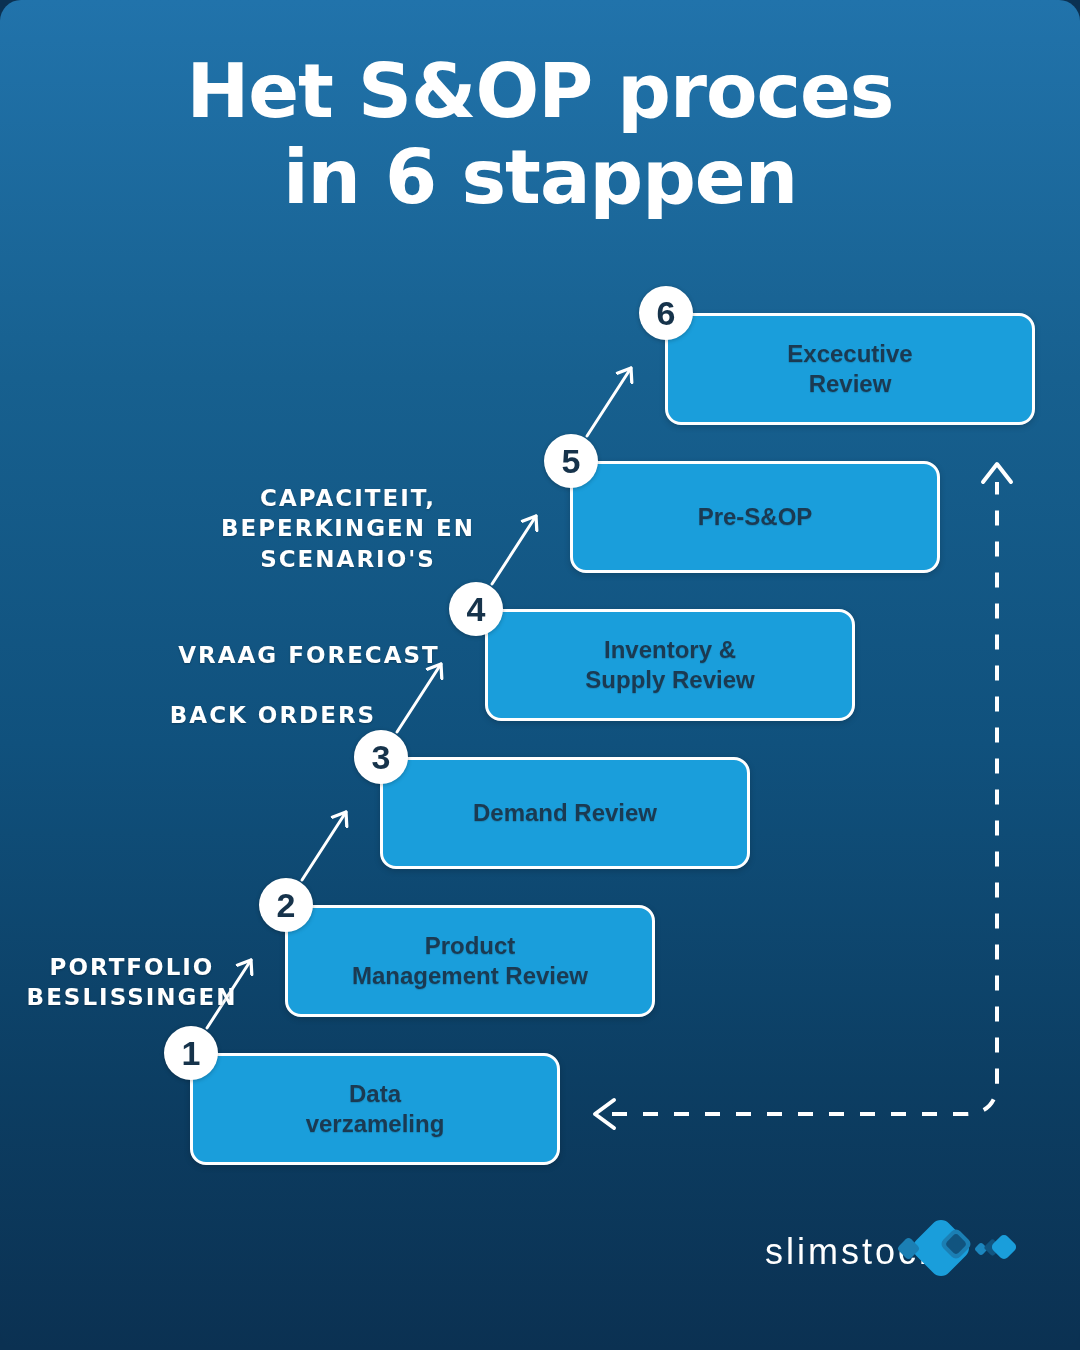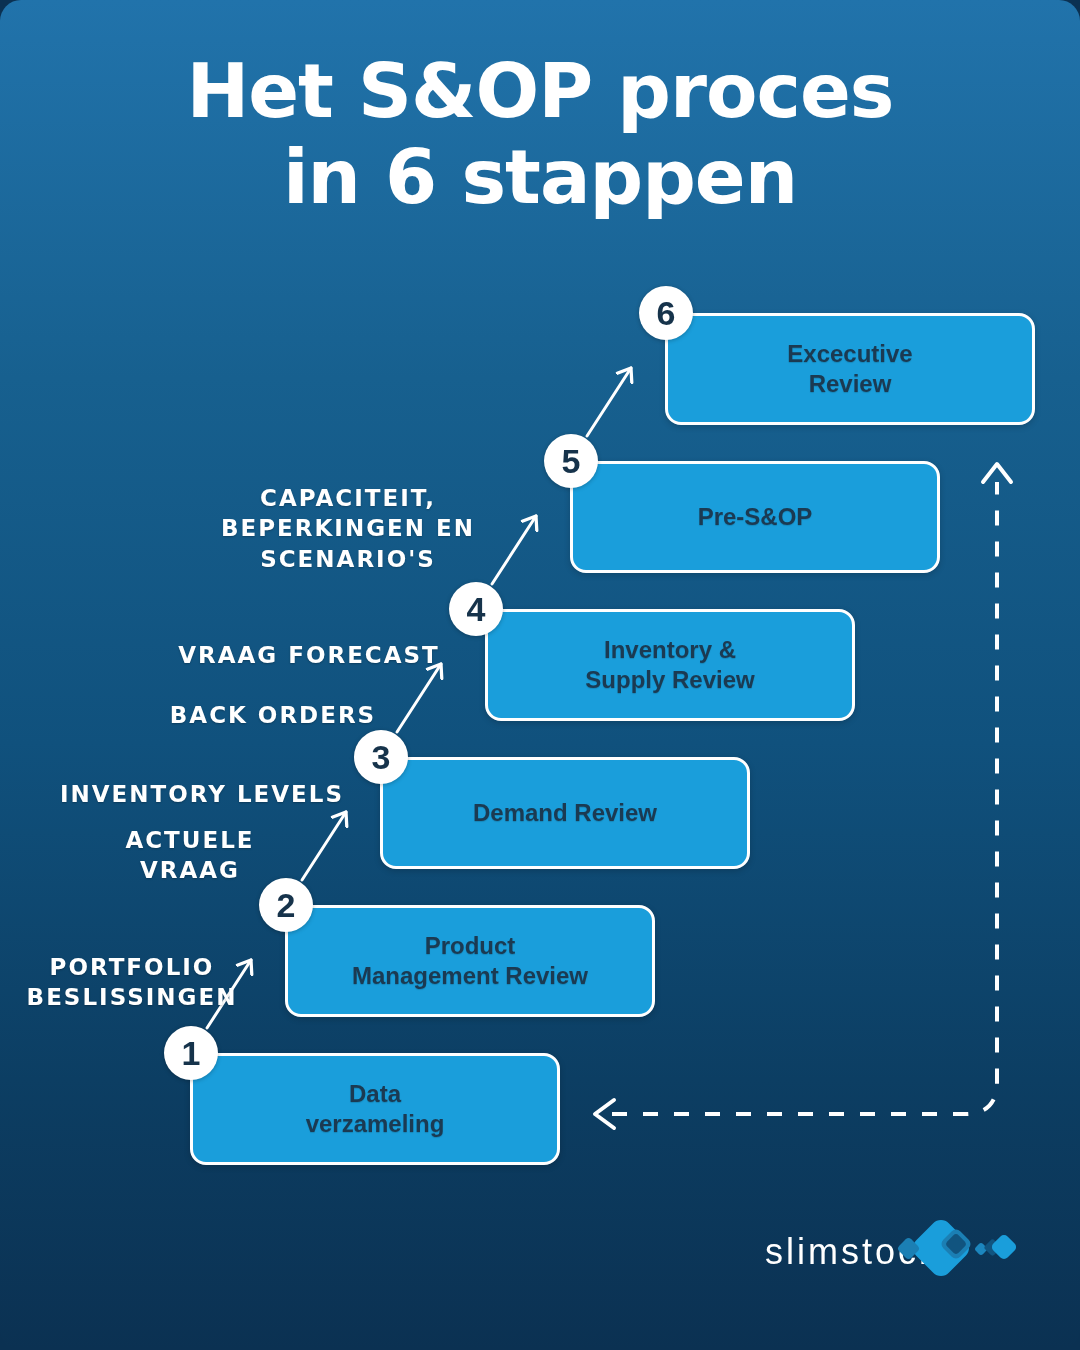--- a/index.html
+++ b/index.html
@@ -141,23 +141,20 @@
 
   <div class="step-circle c1">1</div>
   <div class="step-circle c2">2</div>
   <div class="step-circle c3">3</div>
   <div class="step-circle c4">4</div>
   <div class="step-circle c5">5</div>
   <div class="step-circle c6">6</div>
 
   <div class="side-label l-portfolio">PORTFOLIO
 BESLISSINGEN</div>
-  <div class="side-label l-actuele">ACTUELE
-VRAAG</div>
-  <div class="side-label l-inventory">INVENTORY LEVELS</div>
   <div class="side-label l-back">BACK ORDERS</div>
   <div class="side-label l-sales">VRAAG FORECAST</div>
   <div class="side-label l-capaciteit">CAPACITEIT,
 BEPERKINGEN EN
 SCENARIO'S</div>
 
   <div class="logo">
     <span class="logo-text">slimstock</span>
     <div class="logo-mark">
       <div class="dm dm-big"></div>

